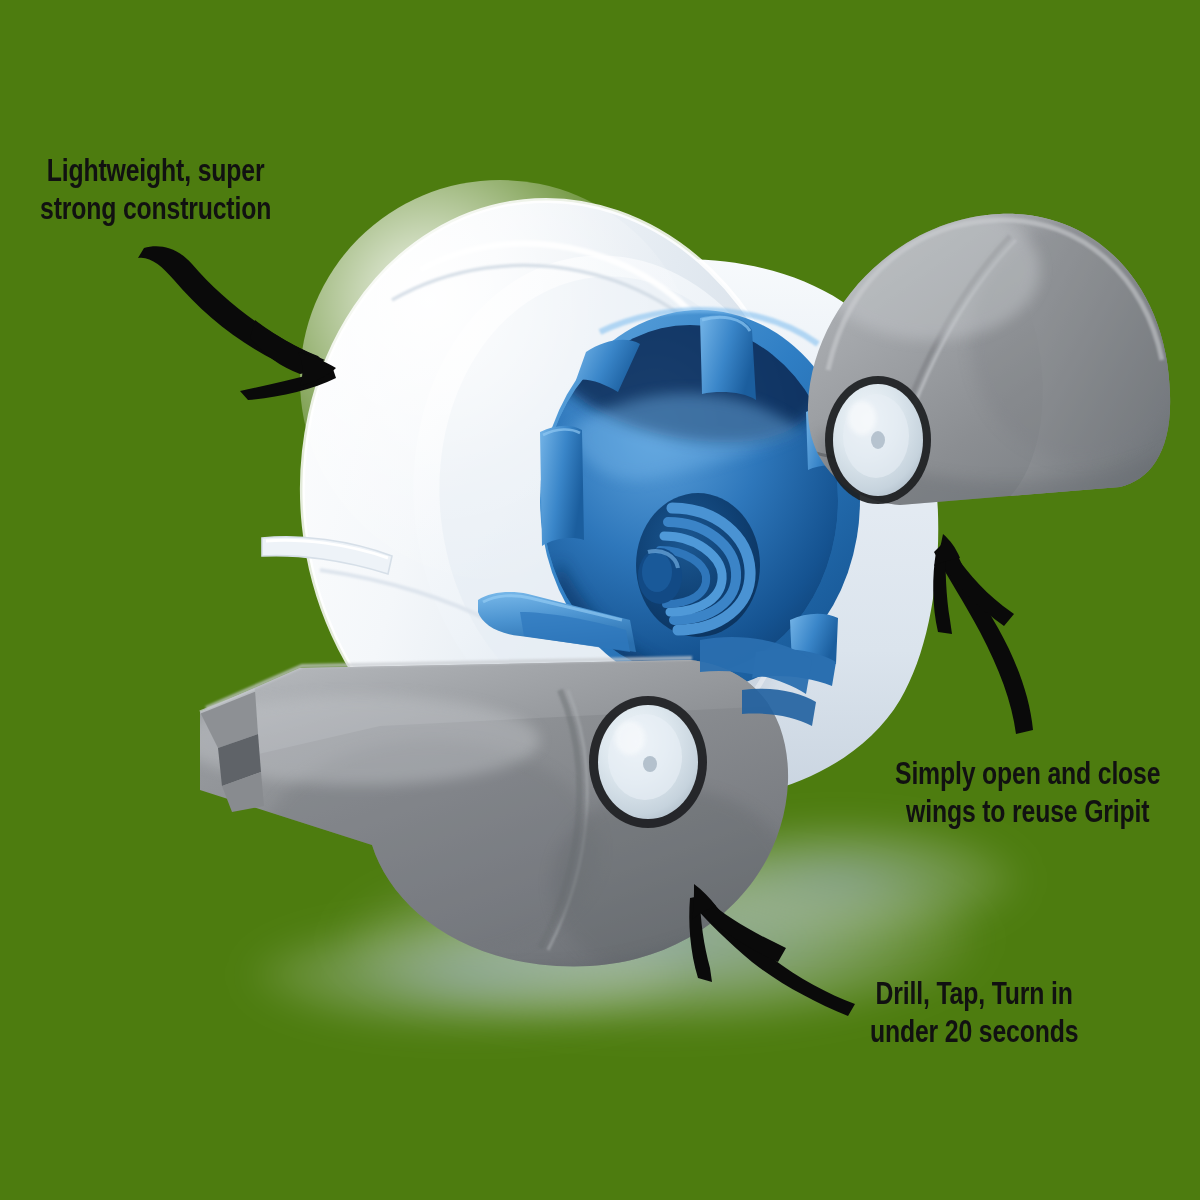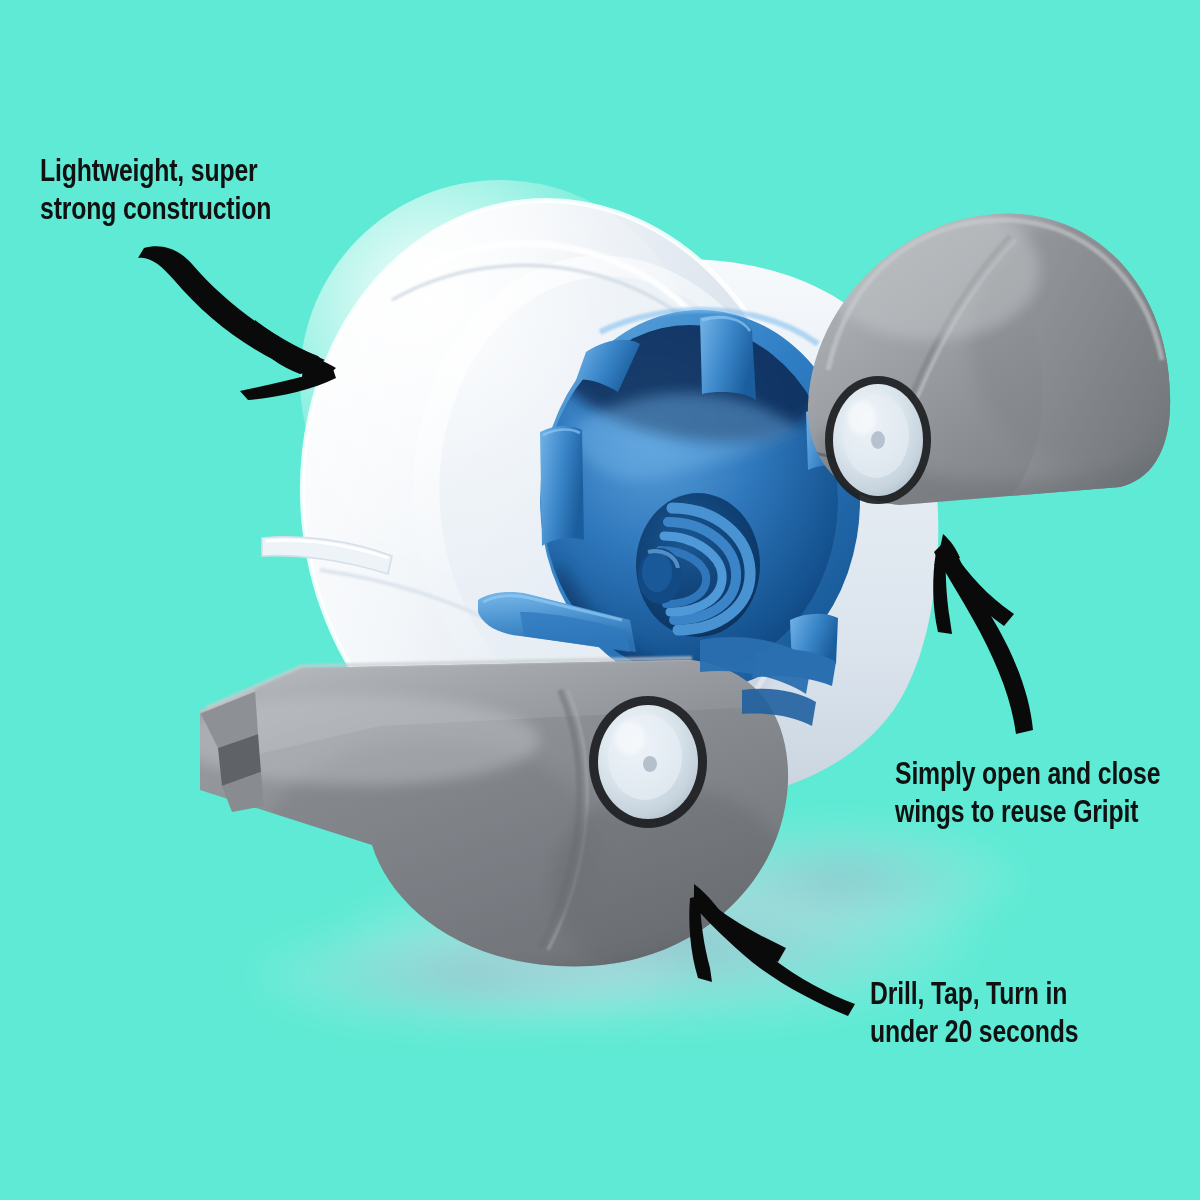--- a/index.html
+++ b/index.html
@@ -58,21 +58,21 @@
     position: absolute;
     left: 0; top: 0;
     width: 1200px; height: 1200px;
     pointer-events: none;
   }
   #arrows svg { display: block; width: 1200px; height: 1200px; }
 </style>
 </head>
 <body>
 
-<div id="stage" style="background: #5eead4;">
+<div id="stage" style="background: #4d7c0f; text-align: center;">
 
   <div id="product">
     <svg viewBox="0 0 1200 1200" xmlns="http://www.w3.org/2000/svg">
       <defs>
 
         <linearGradient id="gFlangeFace" x1="0" y1="0" x2="1" y2="0.5">
           <stop offset="0%" stop-color="#ffffff"></stop>
           <stop offset="38%" stop-color="#f4f7fa"></stop>
           <stop offset="68%" stop-color="#e3eaf1"></stop>
           <stop offset="100%" stop-color="#d4dde7"></stop>

